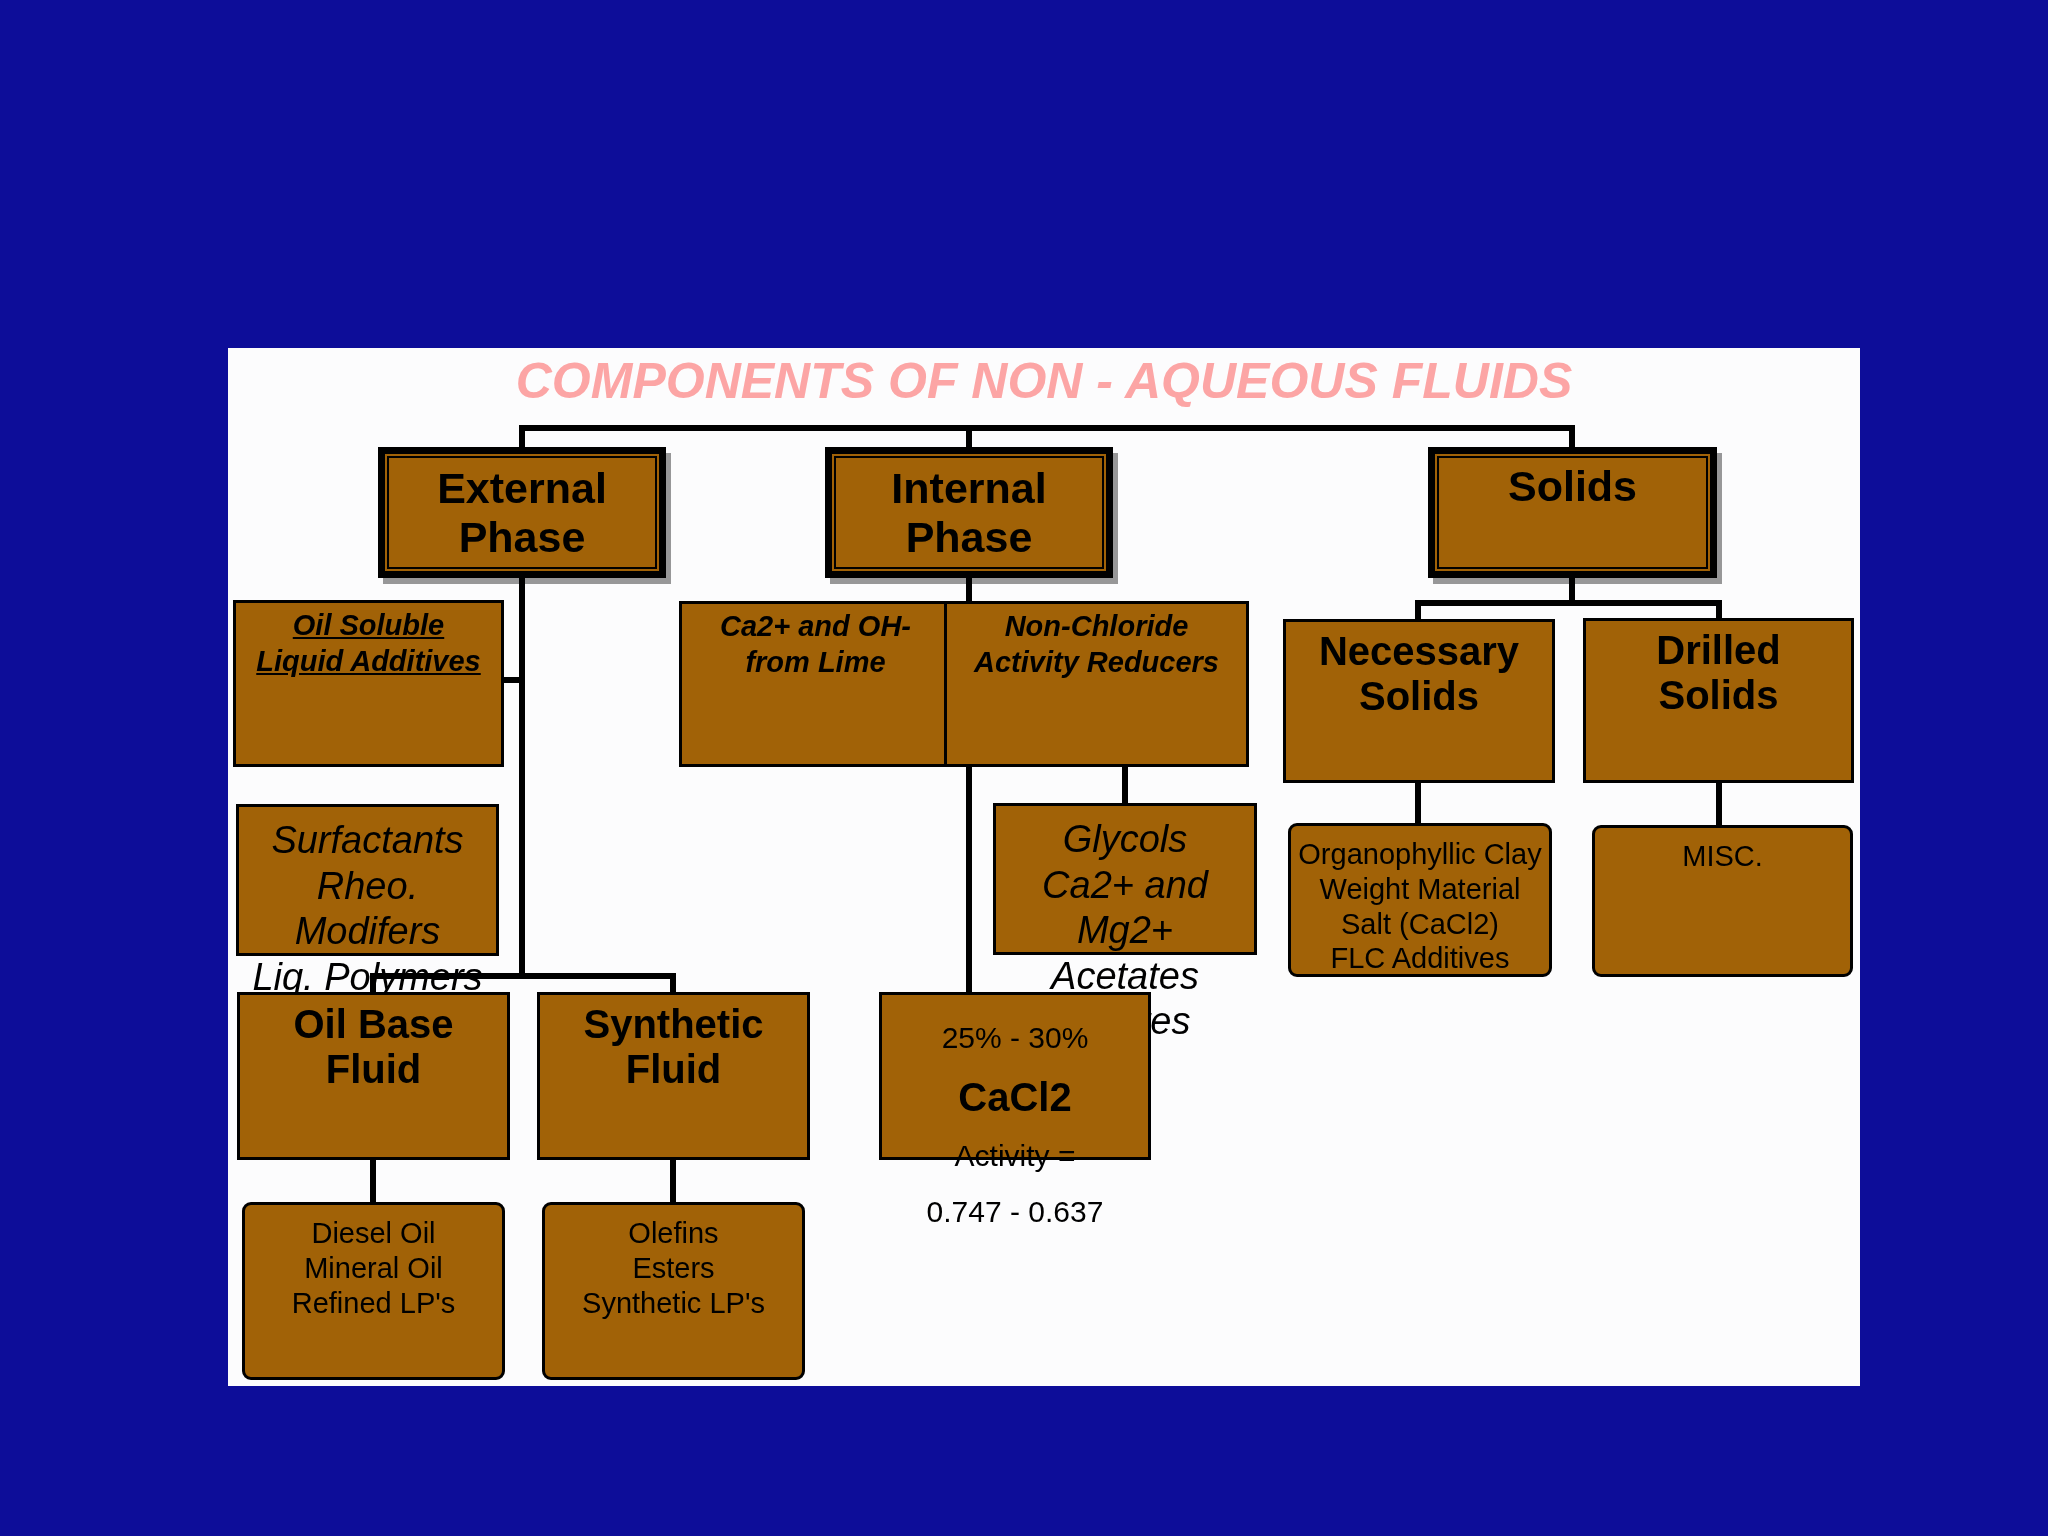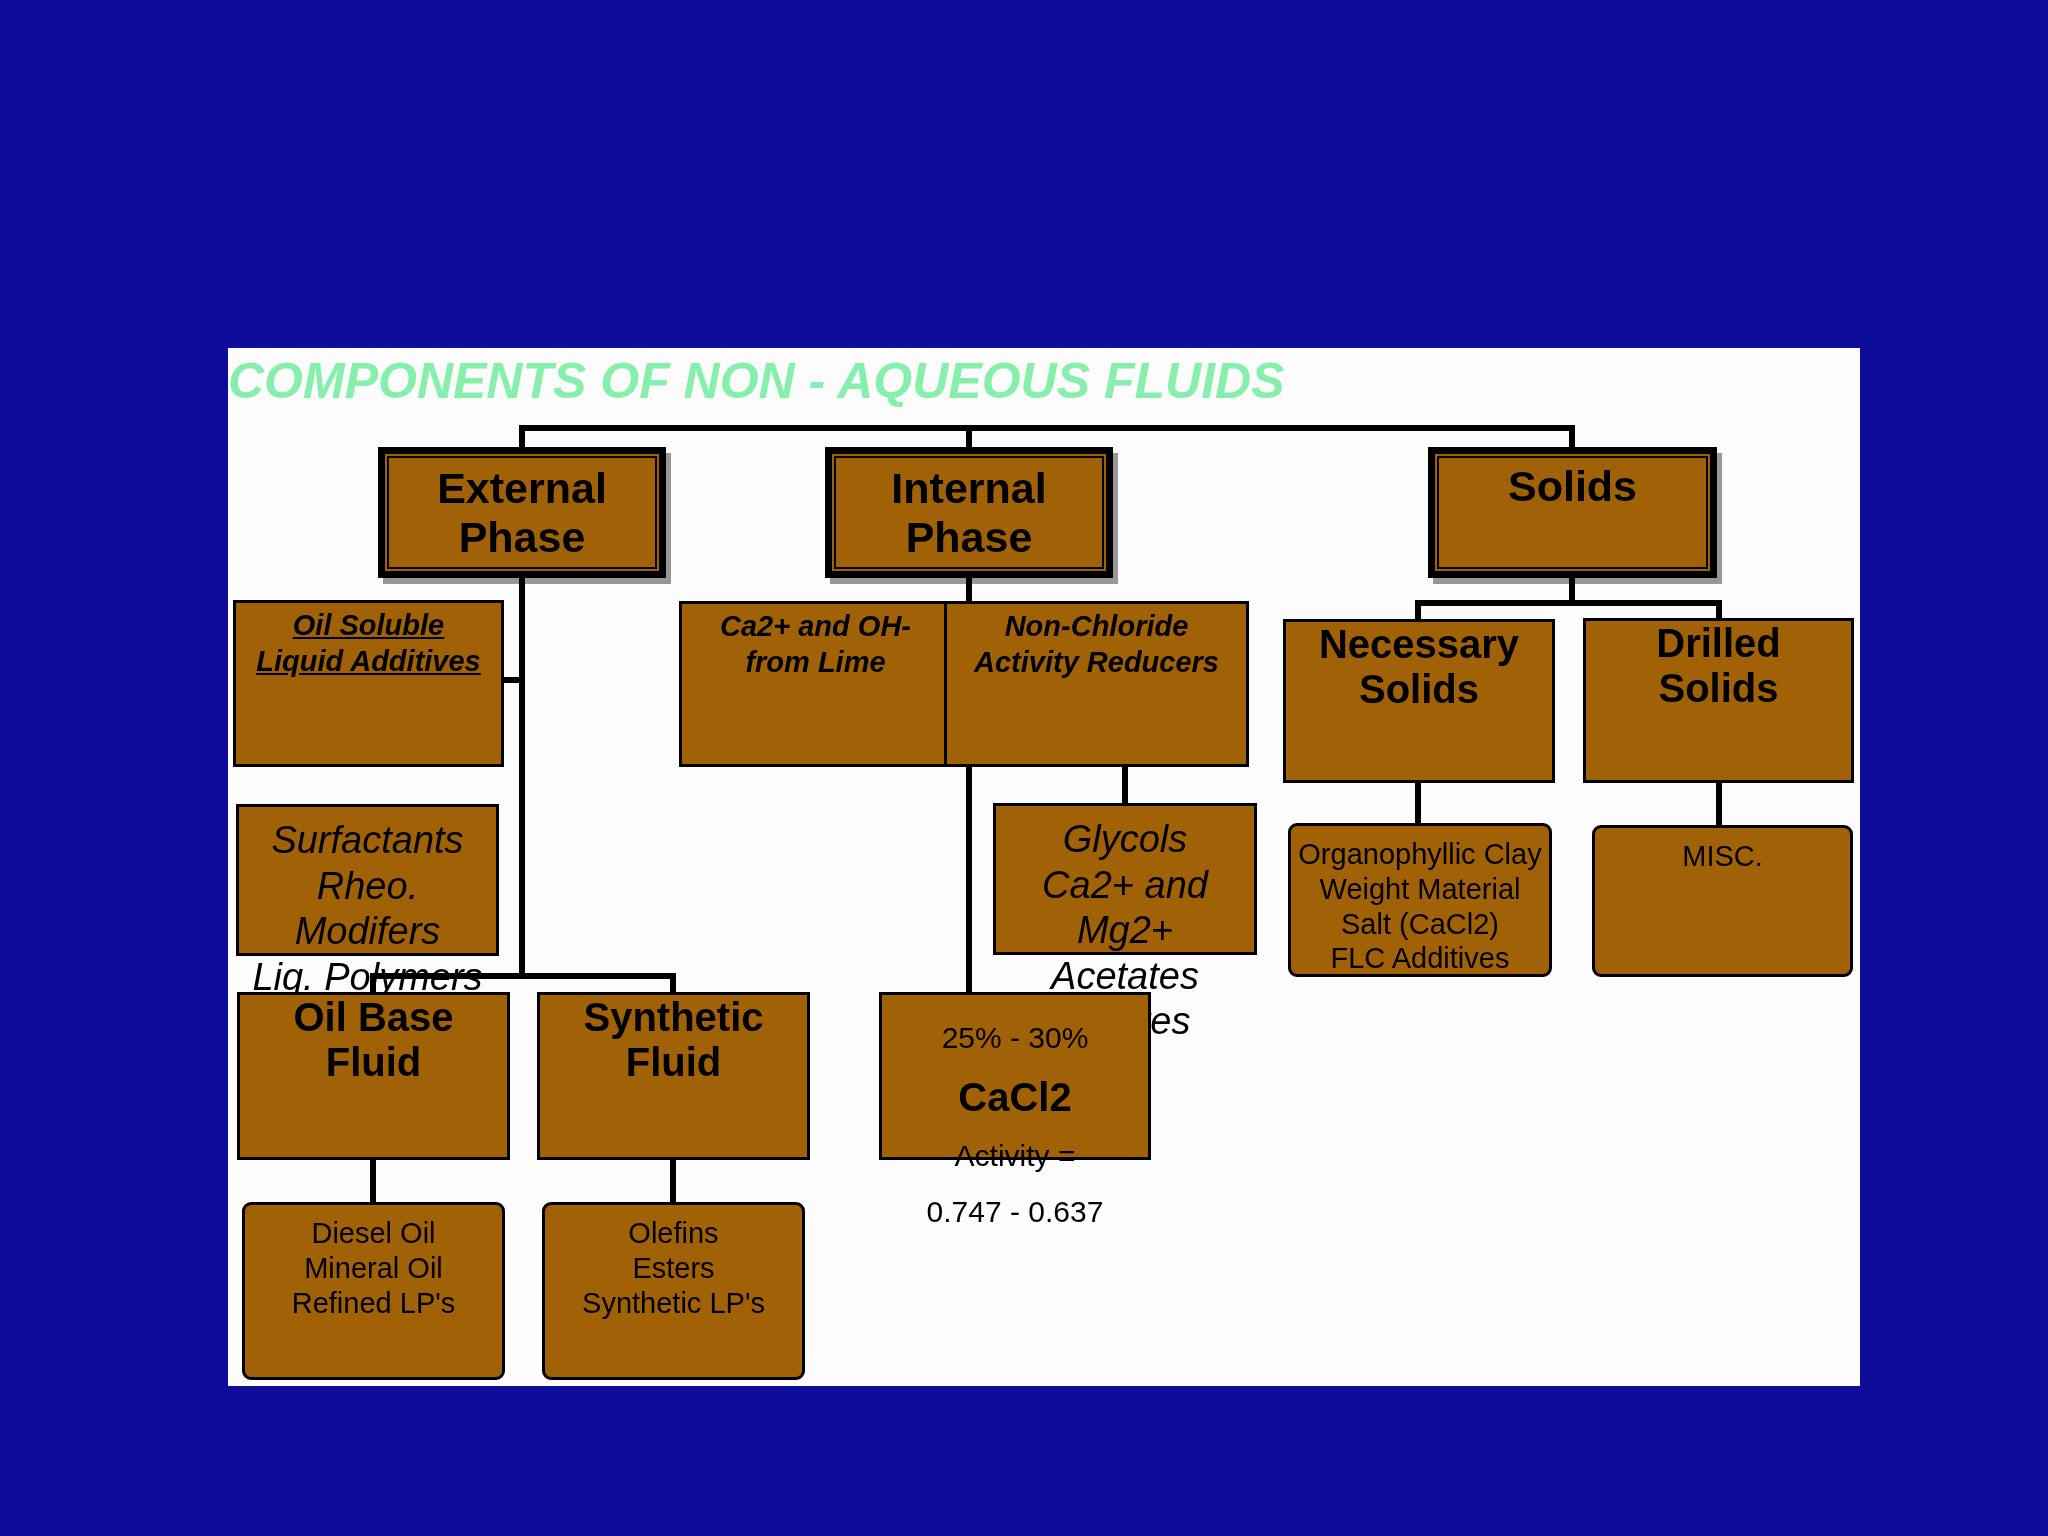--- a/index.html
+++ b/index.html
@@ -12,38 +12,38 @@
     position:absolute; left:0; top:86px; width:2048px;
     text-align:center; font-size:104px; font-weight:bold;
     line-height:1.15; color:#ffff00; letter-spacing:-1px;
   }
   .panel {
     position:absolute; left:228px; top:348px; width:1632px; height:1038px;
     background:#fcfcfd;
   }
   .hdr {
     position:absolute; left:228px; top:352px; width:1632px;
-    text-align:left; font-size:50px; font-weight:bold; font-style:italic;
-    color:#86efac; letter-spacing:0px;
+    text-align:center; font-size:50px; font-weight:bold; font-style:italic;
+    color:#fca5a5; letter-spacing:0px;
   }
   .ln { position:absolute; background:#000000; }
   .box {
     position:absolute; background:#a16207; border:3px solid #000;
     box-sizing:border-box; color:#000; text-align:center;
     white-space:pre-line;
   }
   .thick { border-width:7px; box-shadow:5px 6px 0 rgba(0,0,0,0.40); }
   .thick::before {
     content:""; position:absolute; inset:2px; border:2px solid #000;
     pointer-events:none;
   }
   .flexc { display:flex; align-items:center; justify-content:center; }
   .phase  { font-size:43px; font-weight:bold; line-height:1.13; }
   .toppad { padding-top:8px; }
-  .hd2 { font-size:40px; font-weight:bold; line-height:1.12; padding-top:0; }
+  .hd2 { font-size:40px; font-weight:bold; line-height:1.12; padding-top:7px; }
   .bi  { font-size:29px; font-weight:bold; font-style:italic; line-height:1.24; padding-top:5px; }
   .li  { font-size:38px; font-style:italic; line-height:1.2; padding-top:11px; }
   .lp  { font-size:29px; line-height:1.2; padding-top:11px;border-radius:9px; }
   .cacl2-box { padding-top:6px;margin-left:46px; }
   .c-sm { font-size:30px; line-height:38px; }
   .c-lg { font-size:40px; font-weight:bold; line-height:44px; }
 </style>
 </head>
 <body>
 

